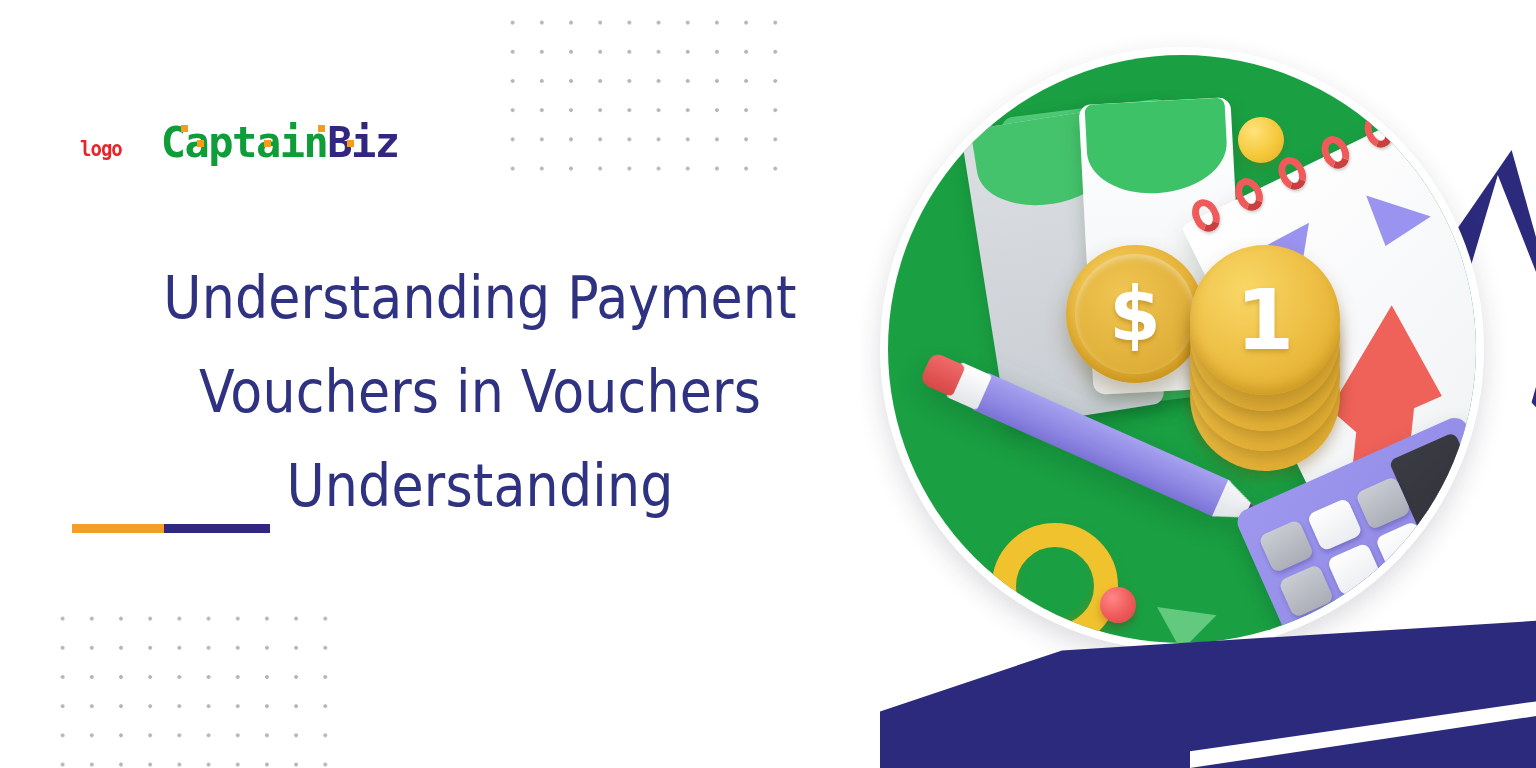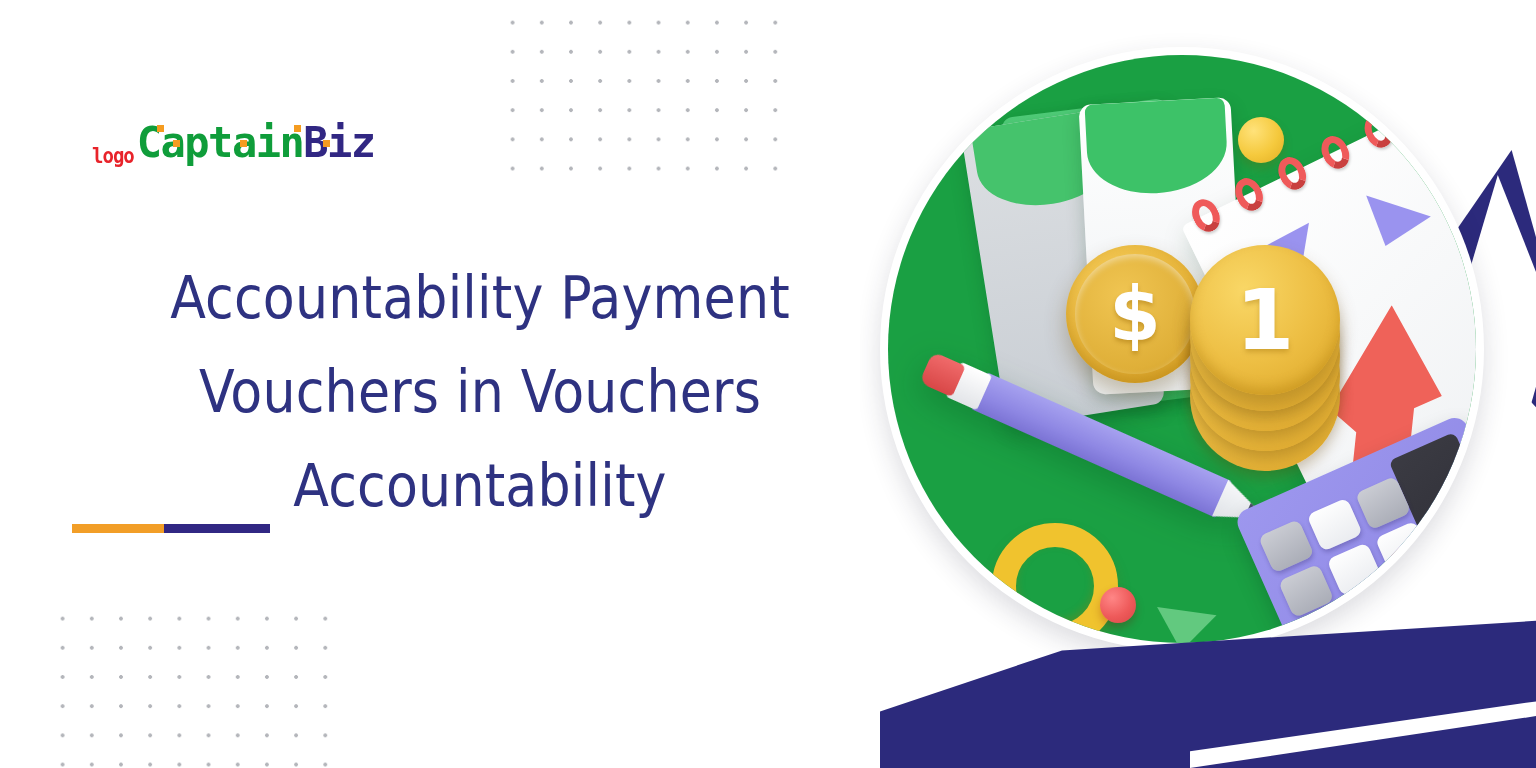--- a/index.html
+++ b/index.html
@@ -19,22 +19,22 @@
     background-image:radial-gradient(#b4b6bb 1.9px, transparent 2.1px);
     background-size:29.2px 29.2px;
     background-position:0 0;
     pointer-events:none;
   }
   #dots-top-right { left:498px; top:8px; width:290px; height:165px; }
   #dots-bottom-left { left:48px; top:604px; width:290px; height:168px; }
 
   
   .logo-block {
-    position:absolute; left:92px; top:131px;
-    display:flex; align-items:flex-end;
+    position:absolute; left:80px; top:131px;
+    display:flex; align-items:center;gap:36px;
   }
   .logo-mark {
     font-family:"DejaVu Sans Mono", monospace;
     font-weight:700; font-size:19px; letter-spacing:-1.0px;
     color:#e8232a; line-height:1;
     margin-top:0px;
     transform:scaleY(1.12);
     transform-origin:left top;
   }
   .logo-word {
@@ -342,23 +342,23 @@
       <span class="w-green">Captain</span><span class="w-navy">Biz</span>
       <span class="logo-pix pix-a"></span>
       <span class="logo-pix pix-b"></span>
       <span class="logo-pix pix-c"></span>
       <span class="logo-pix pix-d"></span>
       <span class="logo-pix pix-e"></span>
     </span>
   </div>
 
   <h1 class="headline">
-    <span class="hl-line">Accountability Payment</span>
+    <span class="hl-line">Understanding Payment</span>
     <span class="hl-line">Vouchers in Vouchers</span>
-    <span class="hl-line">Accountability</span>
+    <span class="hl-line">Understanding</span>
   </h1>
 
   <div class="accent-bar">
     <span class="seg-orange"></span>
     <span class="seg-navy"></span>
   </div>
 
   <div class="art">
 
     <div class="wedge-navy"></div>

